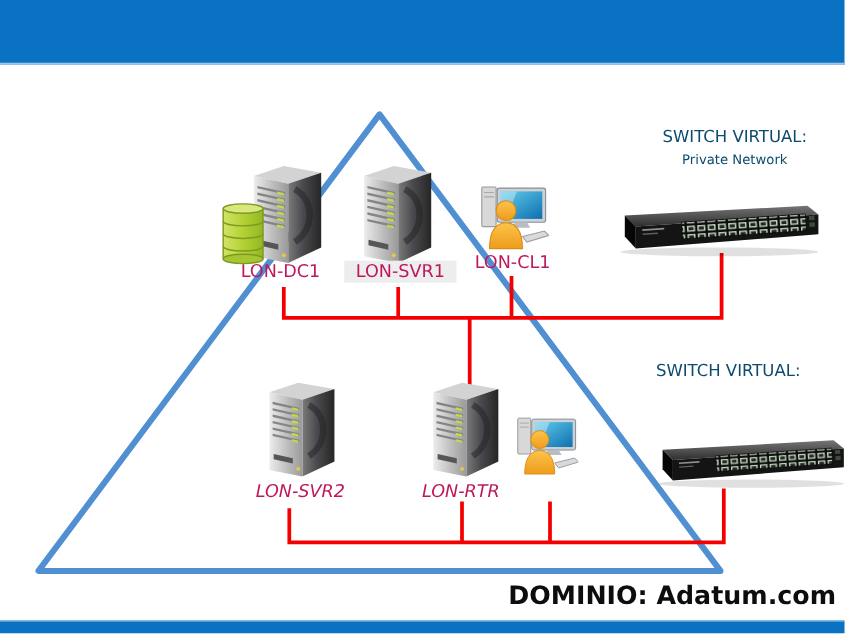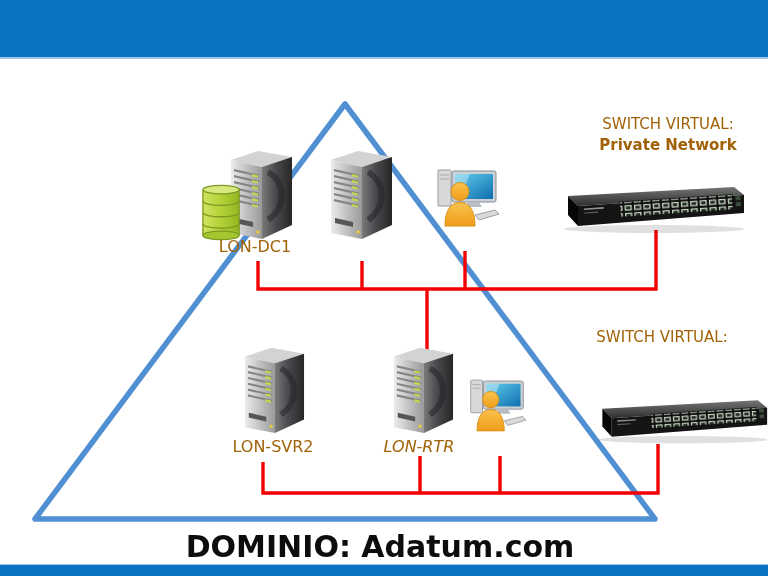--- a/index.html
+++ b/index.html
@@ -4,42 +4,42 @@
 <style>
   html,body{margin:0;padding:0;}
   body{font-family:"DejaVu Sans","Liberation Sans",sans-serif;background:#ffffff;}
   .canvas{position:relative;width:768px;height:576px;overflow:hidden;background:#ffffff;}
 
   .top-bar{position:absolute;left:0;top:0;width:768px;height:57px;background:#0a72c2;border-bottom:2px solid #9fc5e8;}
   .bottom-bar{position:absolute;left:0;top:564px;width:768px;height:12px;background:#0a72c2;border-top:1px solid #9fc5e8;}
 
   .wires{position:absolute;left:0;top:0;z-index:1;}
   .icon{position:absolute;z-index:2;}
-  .node-label{position:absolute;z-index:3;font-size:16px;color:#a16207;text-align:center;white-space:nowrap;line-height:20px;}
+  .node-label{position:absolute;z-index:3;font-size:16px;color:#be185d;text-align:center;white-space:nowrap;line-height:20px;}
   .label-bg{background:#ededed;padding:0 4px;}
 
-  .switch-text{position:absolute;z-index:3;width:200px;text-align:center;color:#a16207;}
+  .switch-text{position:absolute;z-index:3;width:200px;text-align:center;color:#0c4a6e;}
   .switch-text .t1{font-size:15px;line-height:21px;}
-  .switch-text .t2{font-size:15px;line-height:21px;font-weight:bold;}
-
-  .domain-label{position:absolute;z-index:3;left:0;top:529px;width:760px;text-align:center;
-    font-size:30px;font-weight:bold;color:#0d0d0d;}
+  .switch-text .t2{font-size:12px;line-height:21px;font-weight:normal;}
+
+  .domain-label{position:absolute;z-index:3;left:0;top:529px;width:760px;text-align:right;
+    font-size:23px;font-weight:bold;color:#0d0d0d;}
 
   
   #dc1-tower{left:226px;top:146px;}
   #dc1-db{left:199px;top:182px;z-index:3;}
   #dc1-label{left:203px;top:237px;width:104px;}
   #svr1-tower{left:326px;top:146px;}
   #svr1-label{left:313px;top:237px;width:94px;}
   #cl1-icon{left:435px;top:168px;}
   #cl1-label{left:416px;top:229px;width:100px;}
   #sw1-text{left:568px;top:114px;}
   #sw1-device{left:558px;top:182px;}
   #svr2-tower{left:240px;top:343px;}
-  #svr2-label{left:222px;top:437px;width:102px;}
+  #svr2-label{left:222px;top:437px;width:102px;font-style:italic;}
   #rtr-tower{left:389px;top:343px;}
   #rtr-label{left:368px;top:437px;width:102px;font-style:italic;}
   #cl2-icon{left:468px;top:378px;}
   #cl2-label{left:460px;top:437px;width:102px;}
   #sw2-text{left:562px;top:327px;}
   #sw2-device{left:593px;top:395px;}
 </style>
 </head>
 <body>
 
@@ -157,24 +157,26 @@
       <use href="#sym-server"></use>
     </svg>
   <svg class="icon" id="dc1-db" width="44" height="61">
       <use href="#sym-database"></use>
     </svg>
   <div class="node-label" id="dc1-label">LON-DC1</div>
 
   <svg class="icon" id="svr1-tower" width="70" height="96">
       <use href="#sym-server"></use>
     </svg>
+  <div class="node-label label-bg" id="svr1-label">LON-SVR1</div>
 
   <svg class="icon" id="cl1-icon" width="64" height="60">
       <use href="#sym-client"></use>
     </svg>
+  <div class="node-label" id="cl1-label">LON-CL1</div>
 
   <div class="switch-text" id="sw1-text">
     <div class="t1">SWITCH VIRTUAL:</div>
     <div class="t2">Private Network</div>
   </div>
   <svg class="icon" id="sw1-device" width="188" height="52">
       <use href="#sym-switch"></use>
     </svg>
 
   <svg class="icon" id="svr2-tower" width="68" height="93">

